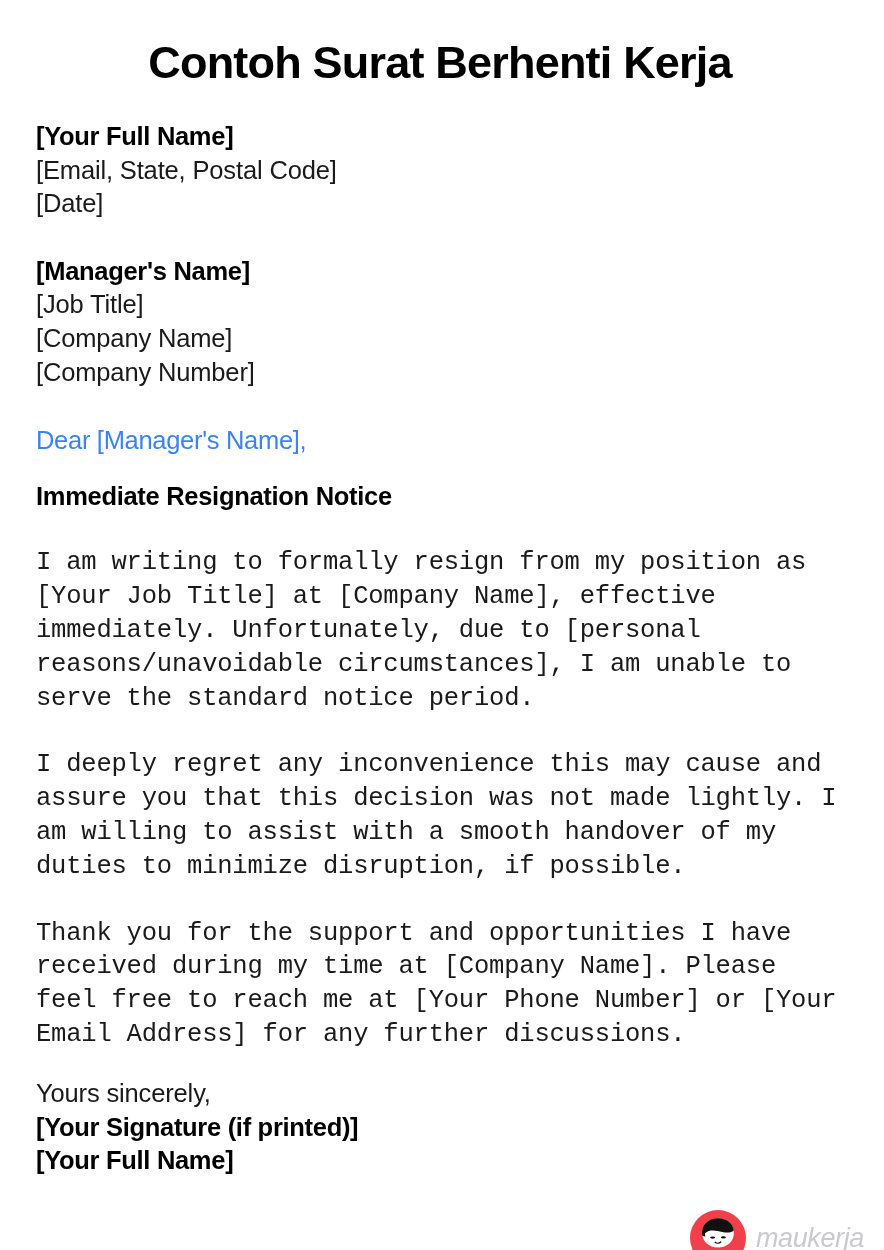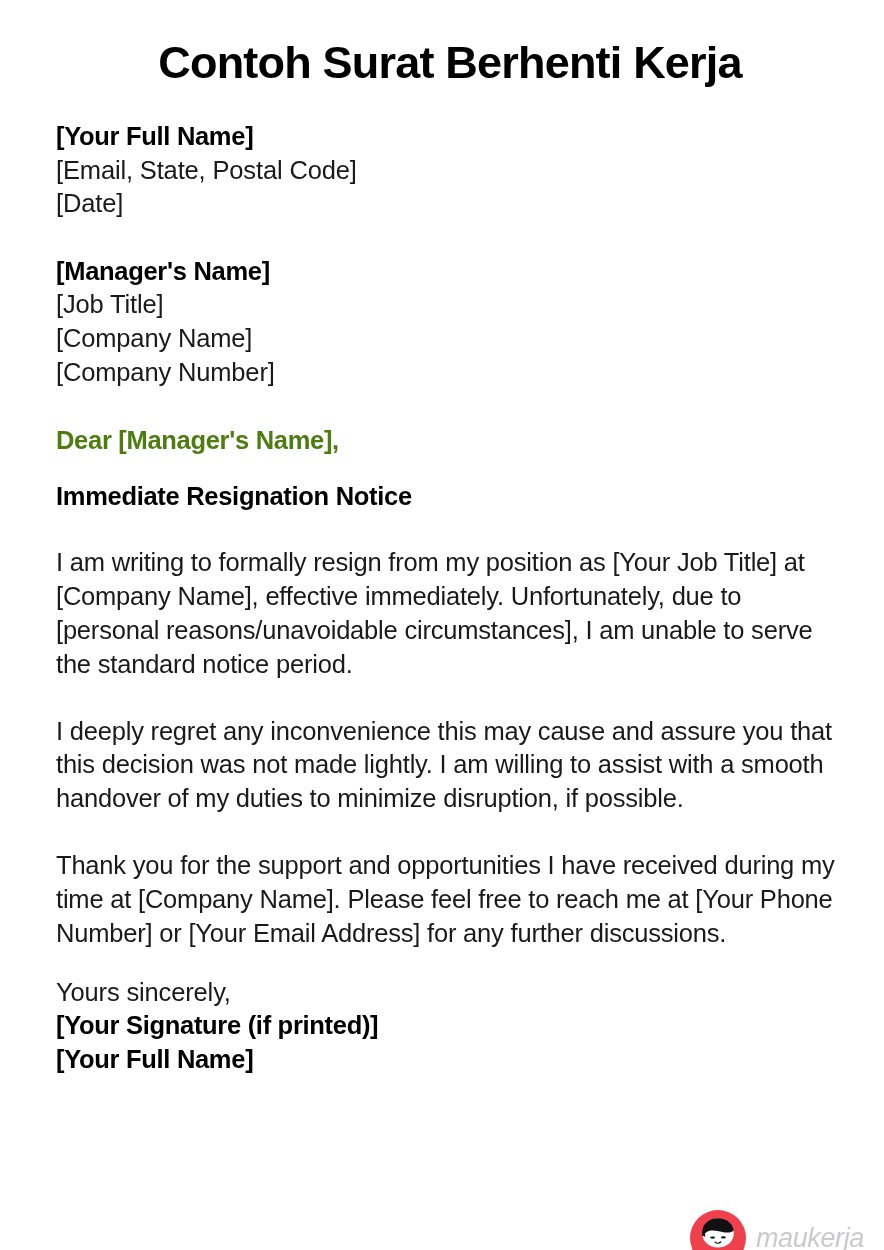--- a/index.html
+++ b/index.html
@@ -16,21 +16,21 @@
     overflow: hidden;
     position: relative;
   }
 
   .page {
     position: relative;
     width: 884px;
     height: 1054px;
     background: #ffffff;
     box-sizing: border-box;
-    padding: 0 40px 0 56px;
+    padding: 0 40px 0 36px;
     border-radius: 28px;
   }
 
   
   .doc-title {
     margin: 0;
     padding-top: 34px;
     text-align: center;
     font-family: "Liberation Sans", sans-serif;
     font-weight: bold;
@@ -52,40 +52,41 @@
   .line.bold,
   .bold { font-weight: bold; color: #000000; letter-spacing: -0.3px; }
 
   .sender-block { margin-top: 28px; }
   .recipient-block { margin-top: 34px; }
 
   .salutation {
     margin-top: 35px;
     font-size: 25.5px;
     line-height: 33.6px;
-    font-weight: bold;
+    font-weight: normal;
     letter-spacing: -0.3px;
-    color: #4d7c0f;
+    color: #3b82f6;
   }
   .subject {
     margin-top: 22px;
     font-size: 25.5px;
     line-height: 33.6px;
     font-weight: bold;
     letter-spacing: -0.3px;
     color: #000000;
   }
 
   .para {
     margin-top: 33px;
     font-size: 25.5px;
     line-height: 33.8px;
     letter-spacing: -0.2px;
     color: #1a1a1a;
     text-align: left;
+    font-family: Liberation Mono, monospace;
   }
 
   .closing-block { margin-top: 23px; }
   .closing-block .line { line-height: 33.6px; }
 
   
   .logo {
     position: absolute;
     left: 690px;
     top: 1210px;

